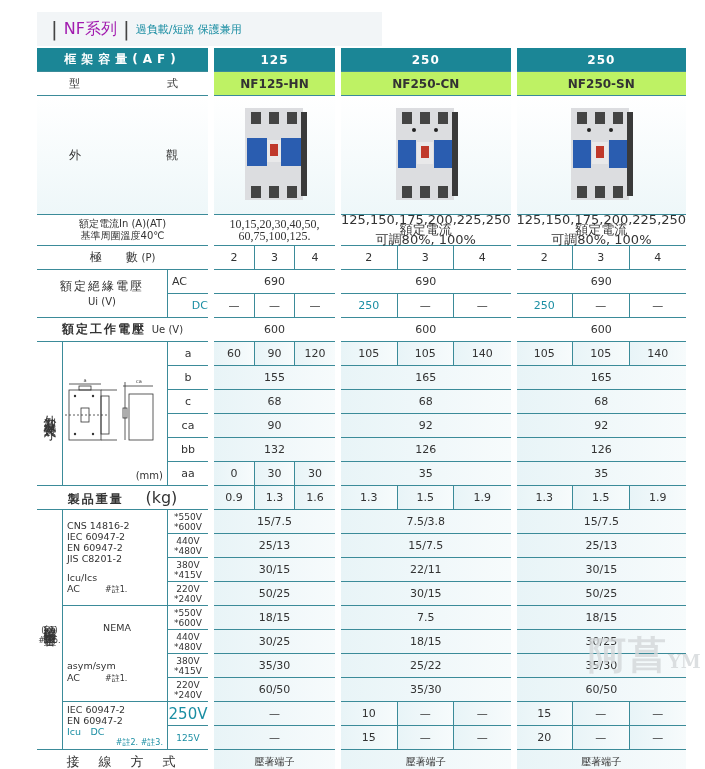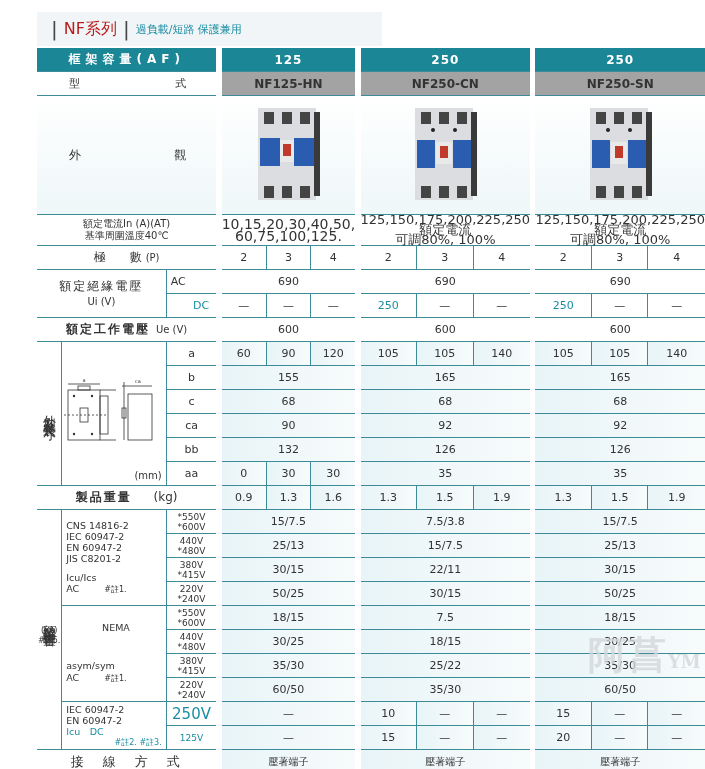--- a/index.html
+++ b/index.html
@@ -1,32 +1,32 @@
 <!DOCTYPE html>
 <html><head>
 <meta charset="utf-8">
 <style>
   html,body{margin:0;padding:0;background:#fff;}
   body{width:705px;height:769px;position:relative;overflow:hidden;font-family:"DejaVu Sans","Liberation Sans",sans-serif;color:#333;}
   .title-bar{position:absolute;left:37px;top:12px;width:345px;height:34px;background:#f2f5f7;display:flex;align-items:center;padding-left:8px;box-sizing:border-box;}
   .title-main{font-size:19px;letter-spacing:2px;color:#222;}
   .title-sep{font-size:20px;color:#444;margin:0 6px;}
-  .title-series{font-size:16px;color:#b91c1c;}
+  .title-series{font-size:16px;color:#a21caf;}
   .title-sub{font-size:11px;color:#1b8ea3;}
   table.spec{position:absolute;left:37px;top:48px;border-collapse:separate;border-spacing:0;font-size:11px;table-layout:fixed;}
   table.spec td{padding:0;text-align:center;vertical-align:middle;height:23px;border-bottom:1.5px solid #3b8b99;}
   td.hdr{background:#1b8696;color:#fff;font-weight:bold;font-size:12px;letter-spacing:1px;height:24px;}
   td.hdr-l{letter-spacing:5px;}
   td.gap{width:6px;border-bottom:none !important;background:#fff;}
   td.v{background:linear-gradient(to right,#e8f4f7,#f7fbfc);}
   td.vs{border-right:1.5px solid #3b8b99;}
   td.lbl{background:#fff;color:#333;}
   td.sublbl{border-left:1.5px solid #3b8b99;width:32px;}
   td.teal{color:#1b8ea3;}
-  td.model{font-weight:bold;font-size:12px;background:#a3a3a3;}
+  td.model{font-weight:bold;font-size:12px;background:#bef264;}
   .img-cell{height:118px !important;background:linear-gradient(#fff,#eef7f9) !important;}
   .breaker{width:72px;height:96px;margin:0 auto;position:relative;}
   .vert{writing-mode:vertical-rl;font-size:13px;letter-spacing:2px;}
   .small{font-size:13px;line-height:10px;}
   .note{font-size:8px;}
   .watermark{position:absolute;left:588px;top:630px;color:#d4d8da;opacity:0.8;}
   .wm1{font-size:38px;font-weight:bold;letter-spacing:2px;}
   .wm-ym{font-size:18px;font-family:"DejaVu Serif",serif;font-weight:bold;}
   .wm2{font-size:38px;letter-spacing:4px;margin-top:2px;}
 </style>
@@ -144,21 +144,21 @@
       </svg>
     </td>
   </tr>
 
   <tr>
     <td colspan="3" class="lbl" style="height:30px;font-size:10px;line-height:12px;">
       <div>額定電流In (A)(AT)</div>
       <div>基準周圍溫度40℃</div>
     </td>
     <td class="gap"></td>
-    <td colspan="3" class="lbl" style="font-size:14px;line-height:12px;">
+    <td colspan="3" class="lbl" style="font-size:12px;line-height:12px;font-family:Liberation Serif, serif;">
       <div>10,15,20,30,40,50,</div>
       <div>60,75,100,125.</div>
     </td>
     <td class="gap"></td>
     <td colspan="3" class="lbl small">
       <div>125,150,175,200,225,250</div>
       <div>額定電流</div>
       <div>可調80%, 100%</div>
     </td>
     <td class="gap"></td>
@@ -195,21 +195,21 @@
     </td>
     <td class="lbl sublbl" style="text-align:left;padding-left:4px;">AC</td>
     <td class="gap"></td>
     <td colspan="3" class="lbl">690</td>
     <td class="gap"></td>
     <td colspan="3" class="lbl">690</td>
     <td class="gap"></td>
     <td colspan="3" class="lbl">690</td>
   </tr>
   <tr>
-    <td class="lbl sublbl teal" style="text-align:center;padding-left:19px;">DC</td>
+    <td class="lbl sublbl teal" style="text-align:right;padding-left:8px;">DC</td>
     <td class="gap"></td>
     <td class="lbl vs">—</td>
     <td class="lbl vs">—</td>
     <td class="lbl">—</td>
     <td class="gap"></td>
     <td class="lbl vs teal">250</td>
     <td class="lbl vs">—</td>
     <td class="lbl">—</td>
     <td class="gap"></td>
     <td class="lbl vs teal">250</td>
@@ -317,21 +317,21 @@
     <td class="v">30</td>
     <td class="gap"></td>
     <td colspan="3" class="v">35</td>
     <td class="gap"></td>
     <td colspan="3" class="v">35</td>
   </tr>
 
   <tr>
     <td colspan="3" class="lbl" style="font-size:12px;letter-spacing:2px;">
       <span style="font-weight:bold">製品重量</span>
-      <span style="font-size:12px;letter-spacing:0;margin-left:16px">(kg)</span>
+      <span style="font-size:16px;letter-spacing:0;margin-left:16px">(kg)</span>
     </td>
     <td class="gap"></td>
     <td class="v vs">0.9</td>
     <td class="v vs">1.3</td>
     <td class="v">1.6</td>
     <td class="gap"></td>
     <td class="v vs">1.3</td>
     <td class="v vs">1.5</td>
     <td class="v">1.9</td>
     <td class="gap"></td>

